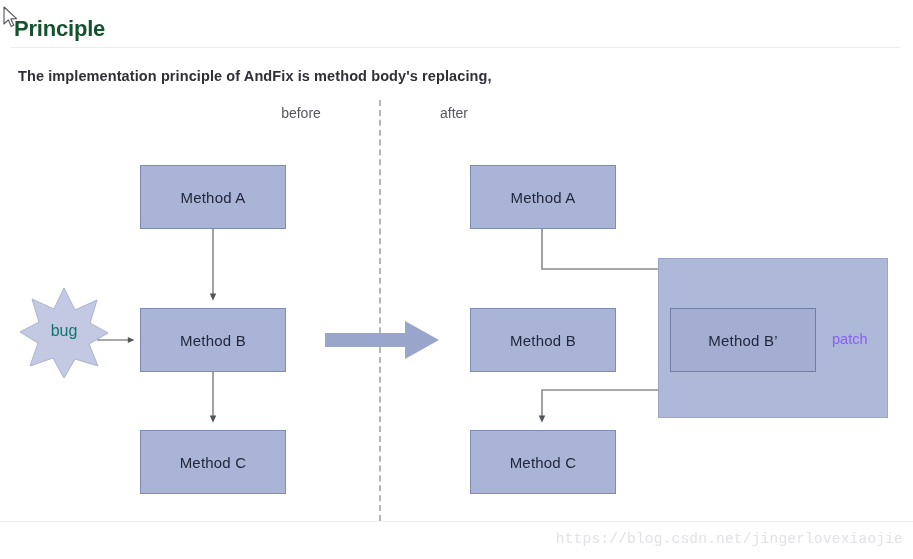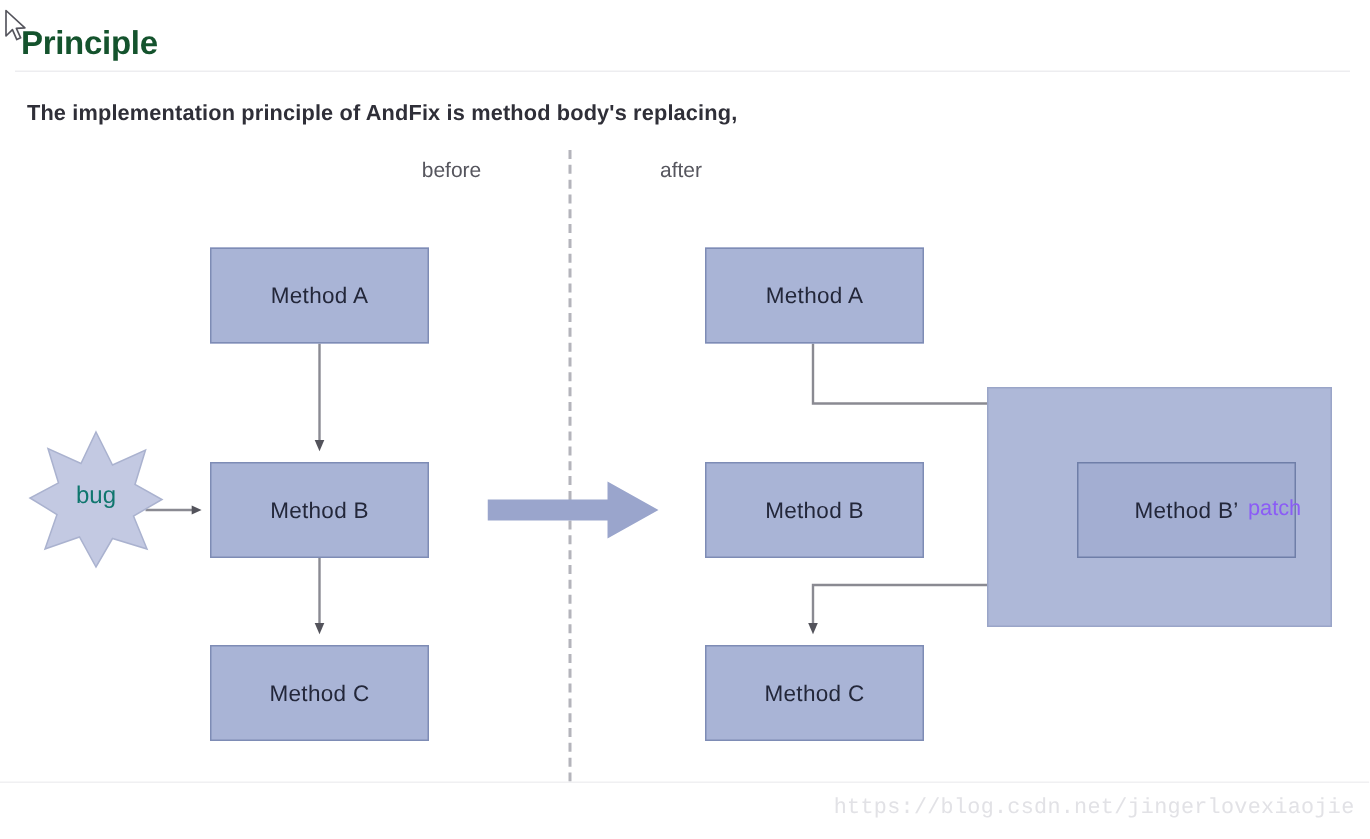--- a/index.html
+++ b/index.html
@@ -115,21 +115,20 @@
     height: 160px;
     box-sizing: border-box;
     background: #aeb8d8;
     border: 1px solid #9aa5c8;
   }
   #box-b-patch {
     left: 670px;
     top: 308px;
     width: 146px;
     height: 64px;
-    margin-left: 48px;
   }
   #patch-label {
     position: absolute;
     left: 832px;
     top: 331px;
     font-size: 14.5px;
     color: #8b5cf6;
     white-space: nowrap;
   }
 

